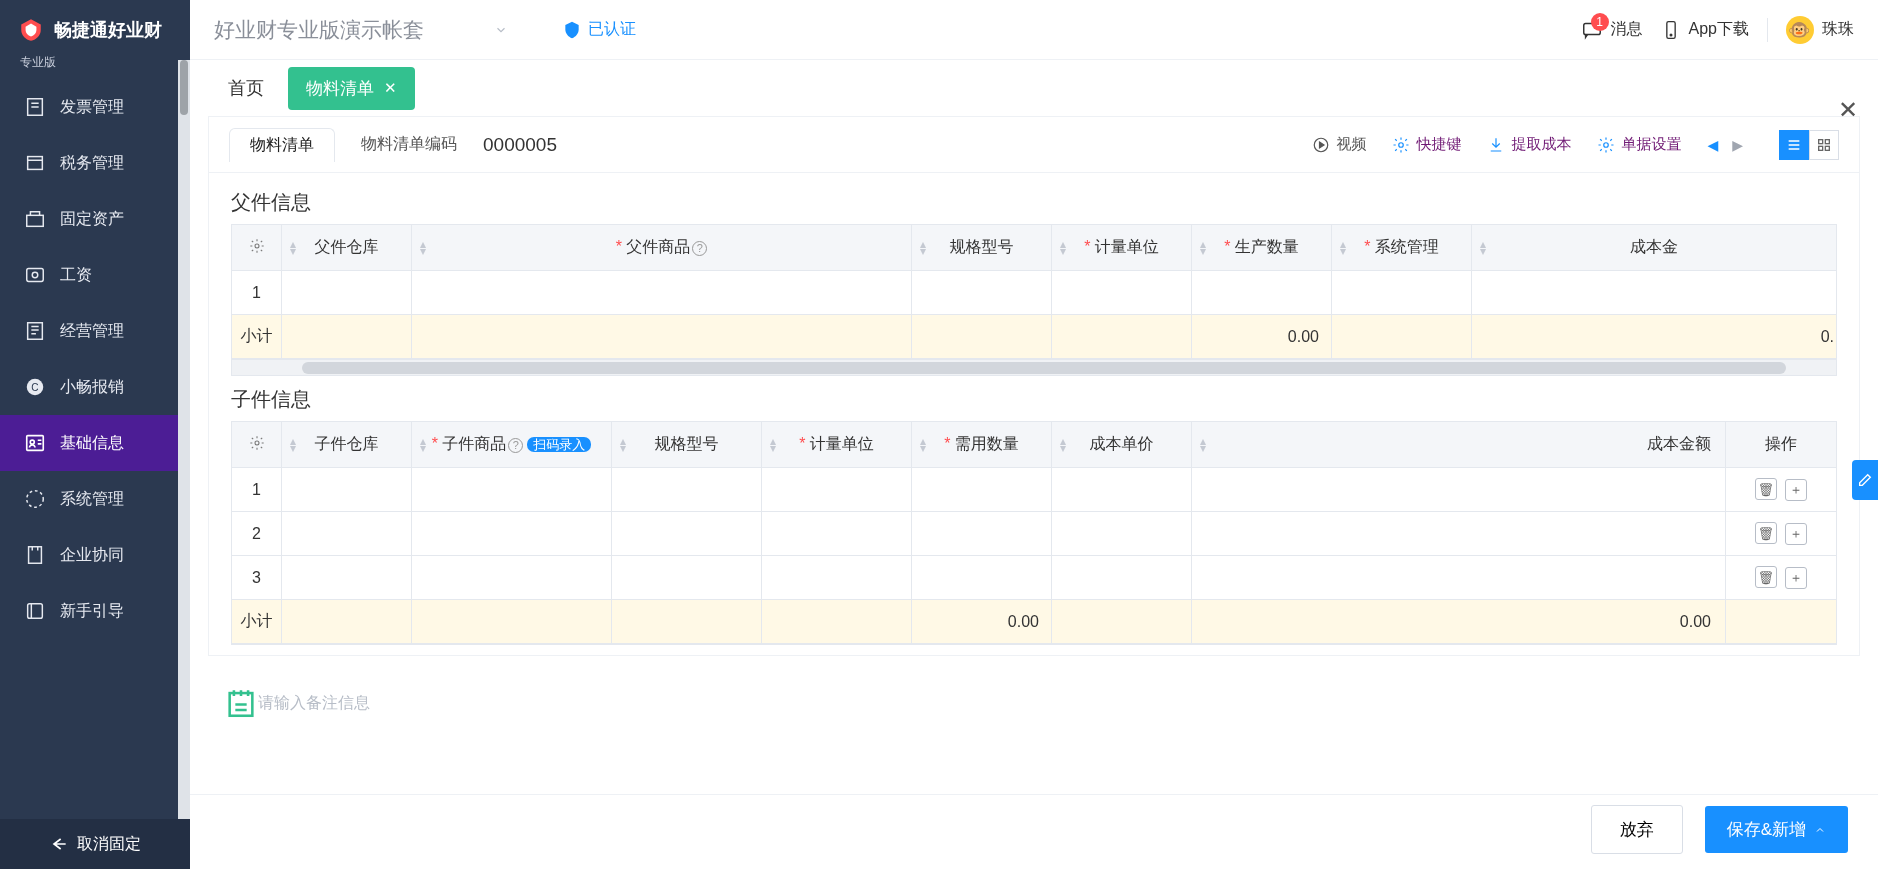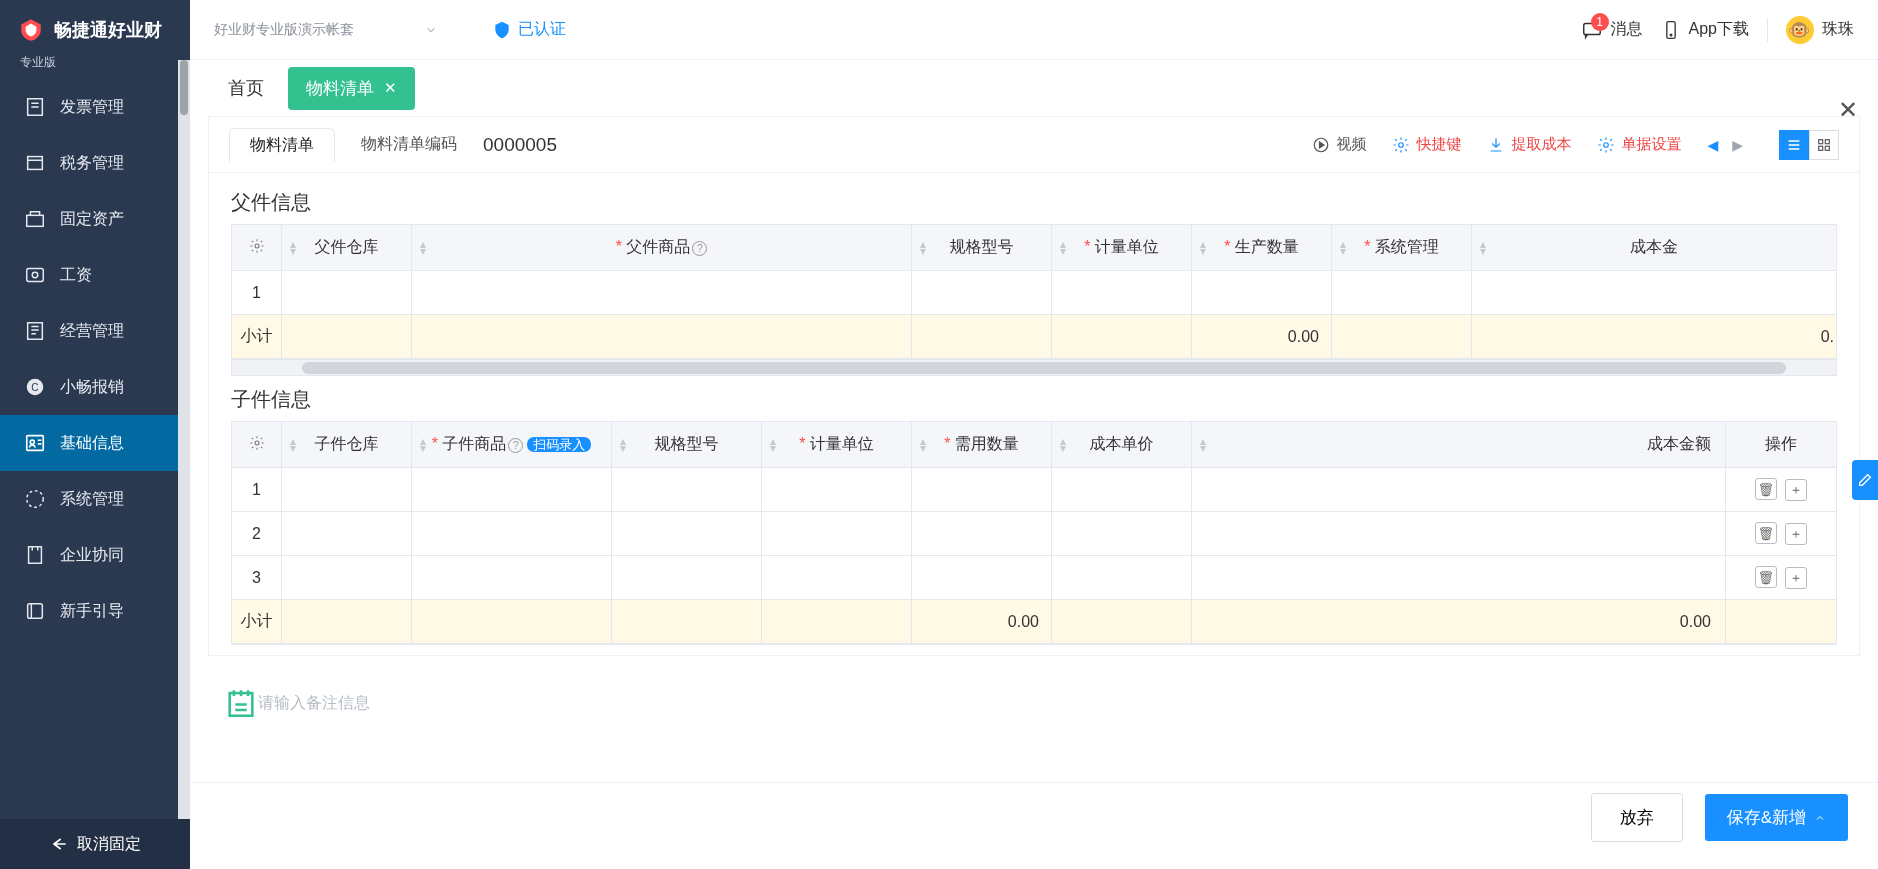--- a/index.html
+++ b/index.html
@@ -5,50 +5,50 @@
 * { margin:0; padding:0; box-sizing:border-box; font-family:"Microsoft YaHei","PingFang SC",sans-serif; }
 body { width:1878px; height:869px; overflow:hidden; background:#fff; font-size:14px; color:#333; }
 .layout { display:flex; height:100%; }
 .sidebar { width:190px; background:#2b3950; color:#fff; display:flex; flex-direction:column; position:relative; }
 .brand { height:60px; display:flex; align-items:center; padding:0 18px; gap:10px; }
 .brand-logo { width:26px; height:26px; }
 .brand-text { font-size:18px; font-weight:bold;font-family:Liberation Serif, serif; }
 .brand-sub { font-size:12px; padding:0 20px 8px; margin-top:-6px; color:#c7cdda; }
 .nav { flex:1; overflow:hidden; }
 .nav-item { display:flex; align-items:center; gap:14px; padding:0 24px; height:56px; font-size:16px; cursor:pointer; color:#e6e9f0; }
-.nav-item.active { background:#0369a1; color:#fff; }
+.nav-item.active { background:#4c1d95; color:#fff; }
 .nav-icon { width:22px; height:22px; flex:none; }
 .nav-icon svg { width:100%; height:100%; }
 .sidebar-footer { height:50px; display:flex; align-items:center; justify-content:center; gap:8px; cursor:pointer; background:#232f44; font-size:16px; }
 .scrollbar-track { position:absolute; right:0; top:60px; bottom:50px; width:12px; background:#dfe3e8; }
 .scrollbar-thumb { position:absolute; left:2px; right:2px; top:0; height:55px; background:#9ea3a8; border-radius:4px; }
 
 .main { flex:1; display:flex; flex-direction:column; min-width:0; position:relative; }
 .topbar { height:60px; display:flex; align-items:center; padding:0 24px; border-bottom:1px solid #eef1f5; gap:18px; }
-.account-sel { display:flex; align-items:center; gap:70px; color:#8a8f99; font-size:14px; }
+.account-sel { display:flex; align-items:center; gap:70px; color:#8a8f99; font-size:21px; }
 .verified-badge { display:flex; align-items:center; gap:6px; color:#1890ff; font-size:16px; margin-left:36px; }
 .topbar-spacer { flex:1; }
 .top-action { display:flex; align-items:center; gap:8px; font-size:16px; cursor:pointer; position:relative; }
 .red-badge { position:absolute; top:-6px; left:10px; background:#ff4d4f; color:#fff; font-size:12px; min-width:18px; height:18px; border-radius:9px; display:flex; align-items:center; justify-content:center; }
 .avatar { width:28px; height:28px; border-radius:50%; background:#ffcc33; display:inline-flex; align-items:center; justify-content:center; font-size:18px; }
 
 .tabbar { height:56px; display:flex; align-items:center; padding:0 28px; gap:14px;text-align:right; }
 .tab-home { font-size:18px; color:#333; padding:8px 10px; cursor:pointer; }
 .tab-pill { background:#33c18f; color:#fff; padding:10px 18px; border-radius:4px; display:flex; align-items:center; gap:10px; font-size:17px; cursor:pointer; }
 .tab-close { font-size:15px; }
 .tab-x { position:absolute; right:20px; top:96px; font-size:24px; cursor:pointer; color:#555; }
 
 .page-card { margin:0 18px; border:1px solid #eef1f5; background:#fff; }
 .card-head { display:flex; align-items:center; height:56px; padding:0 20px; gap:26px; border-bottom:1px solid #eef1f5; }
 .card-tab { font-size:16px; color:#222; padding:6px 20px; border:1px solid #e4e8ee; border-bottom:none; border-radius:6px 6px 0 0; }
 .doc-code-label { font-size:16px; color:#555; }
 .doc-code { font-size:19px; color:#333; }
 .card-head-spacer { flex:1; }
 .head-link { display:flex; align-items:center; gap:6px; font-size:15px; color:#555; cursor:pointer; }
-.head-link.blue { color:#ef4444; }
+.head-link.blue { color:#701a75; }
 .nav-arrows { display:flex; gap:14px; }
 .arrow-btn { color:#a0a6b0; cursor:pointer; }
 .arrow-btn.active { color:#1890ff; }
 .view-toggle { display:flex; margin-left:10px; }
 .vt-btn { width:30px; height:30px; display:flex; align-items:center; justify-content:center; border:1px solid #d9dee6; cursor:pointer; }
 .vt-btn.active { background:#1890ff; border-color:#1890ff; color:#fff; }
 
 .card-body { padding:6px 22px 10px; }
 .section-title { font-size:20px; margin:10px 0 8px; color:#333; }
 .tbl { border:1px solid #e4e8ee; border-collapse:separate; border-spacing:0; width:100%; table-layout:fixed; }
@@ -64,21 +64,21 @@
 
 .scan-chip { background:#1890ff; color:#fff; font-size:13px; padding:0 6px; border-radius:7px; margin-left:4px; }
 .help-q { display:inline-block; border:1px solid #999; border-radius:50%; width:15px; height:15px; line-height:13px; font-size:11px; margin-left:2px; color:#999; }
 .op-btn { display:inline-flex; width:22px; height:22px; border:1px solid #b7bdc7; border-radius:3px; align-items:center; justify-content:center; font-size:13px; color:#666; margin:0 4px; cursor:pointer; }
 
 .remark-bar { margin:20px 18px 0; display:flex; align-items:center; padding:10px 16px; }
 .remark-icon { color:#33c18f; }
 .remark-input { flex:1; border:none; outline:none; font-size:16px; color:#333; }
 .remark-input::placeholder { color:#b7bdc7; }
 
-.footer-bar { position:absolute; bottom:17px; left:0; right:0; height:70px; display:flex; align-items:center; justify-content:flex-end; gap:22px; padding:0 30px; background:#fff; border-top:1px solid #eef1f5; }
+.footer-bar { position:absolute; bottom:5px; left:0; right:0; height:70px; display:flex; align-items:center; justify-content:flex-end; gap:22px; padding:0 30px; background:#fff; border-top:1px solid #eef1f5; }
 .btn-plain { background:#fff; border:1px solid #d9dee6; padding:12px 28px; border-radius:3px; font-size:17px; cursor:pointer; }
 .btn-primary { background:#1890ff; color:#fff; border:none; padding:12px 22px; border-radius:3px; font-size:17px; cursor:pointer; display:flex; align-items:center; gap:8px; }
 .rightside-tab { position:absolute; right:0; top:460px; width:26px; height:40px; background:#1890ff; color:#fff; display:flex; align-items:center; justify-content:center; border-radius:4px 0 0 4px; cursor:pointer; }
 </style>
 </head>
 <body>
 
 <div class="layout">
 
   <div class="sidebar">

